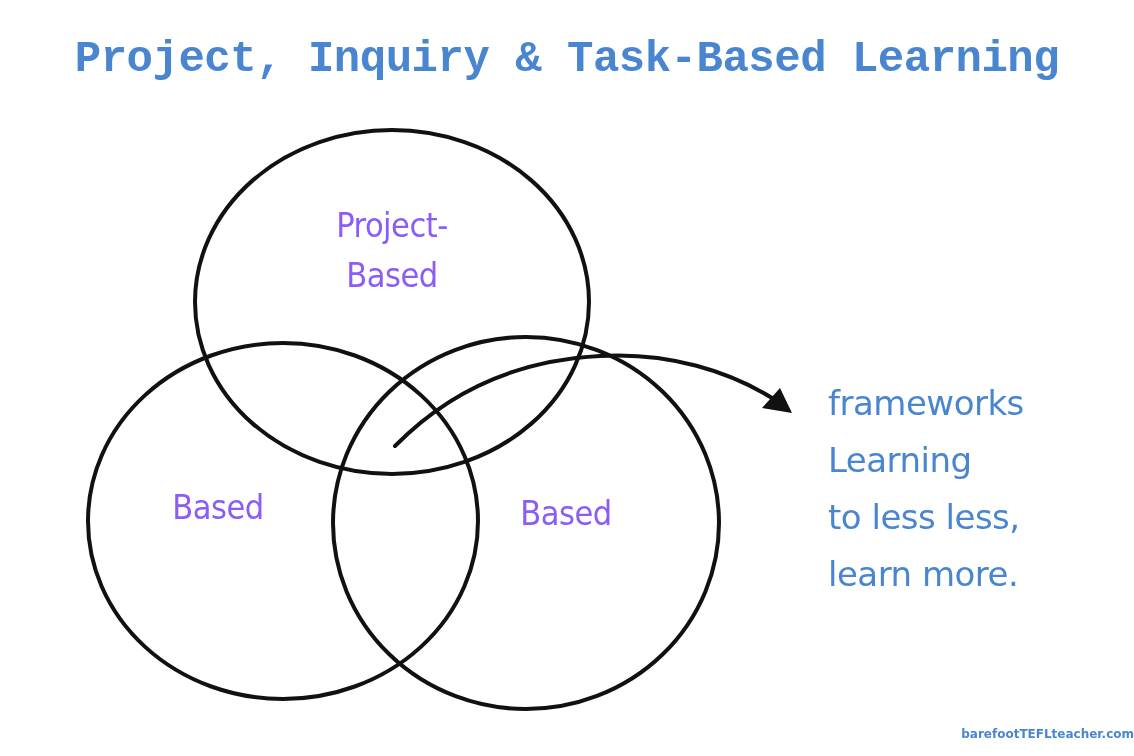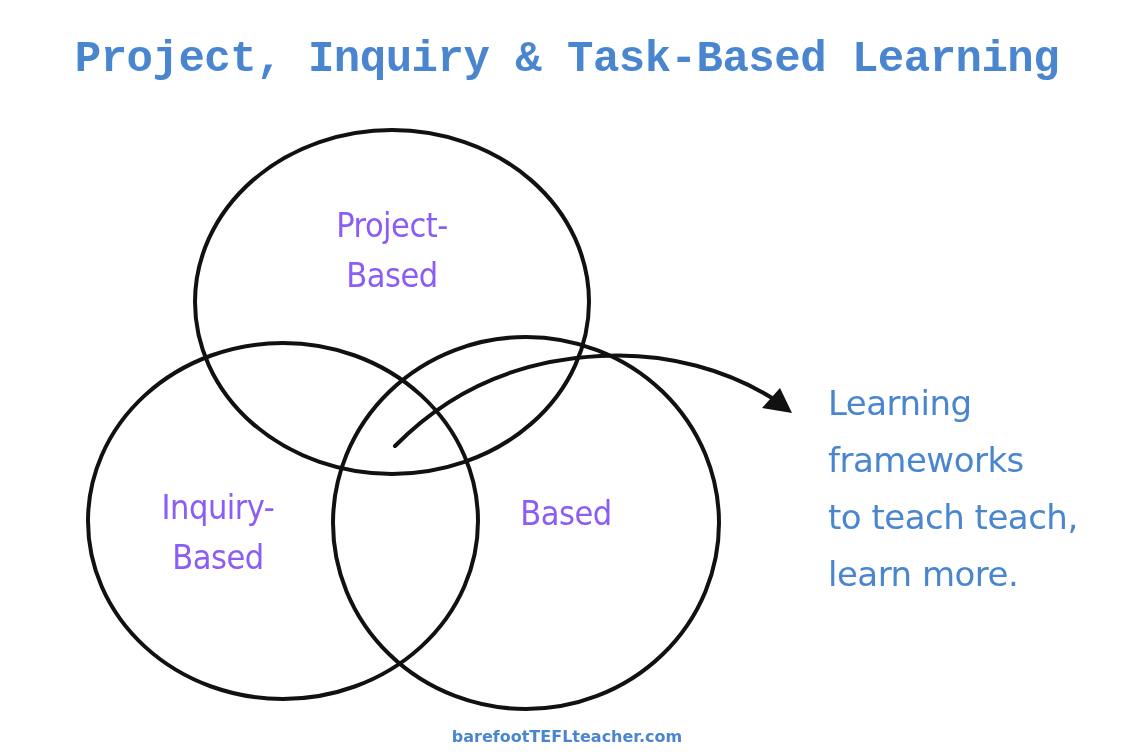--- a/index.html
+++ b/index.html
@@ -16,22 +16,22 @@
     color: #8b5cf6; font-stretch: condensed; letter-spacing: -0.5px;
   }
   .label span { display: block; }
   .side-note {
     position: absolute; left: 828px; top: 375px;
     font-family: "DejaVu Sans", sans-serif; font-size: 34px; line-height: 57px;
     color: #4a86cf; letter-spacing: -0.5px;
   }
   .side-note span { display: block; }
   .footer {
-    position: absolute; left: 0; top: 727px; width: 1134px; text-align: center;
-    font-family: "DejaVu Sans", sans-serif; font-weight: bold; font-size: 16px;
+    position: absolute; left: 0; top: 727px; width: 1134px; text-align: right;
+    font-family: "DejaVu Sans", sans-serif; font-weight: bold; font-size: 12px;
     color: #4a86cf;
   }
 </style>
 </head>
 <body>
 
 <div class="title">Project, Inquiry &amp; Task-Based Learning</div>
 
 <svg class="venn" width="1134" height="756" viewBox="0 0 1134 756">
   <g fill="none" stroke="#111" stroke-width="4" stroke-linecap="round">
@@ -42,28 +42,27 @@
   </g>
   <polygon points="762,408 780,388 792,413" fill="#111"></polygon>
 </svg>
 
 <div class="label" style="left:292px; top:200px; width:200px;">
   <span>Project-</span>
   <span>Based</span>
 </div>
 
 <div class="label" style="left:118px; top:482px; width:200px;">
-  <span>Inquiry-</span>
   <span>Based</span>
 </div>
 
 <div class="label" style="left:466px; top:488px; width:200px;">
   <span>Based</span>
 </div>
 
 <div class="side-note">
+  <span>frameworks</span>
   <span>Learning</span>
-  <span>frameworks</span>
-  <span>to teach teach,</span>
+  <span>to less less,</span>
   <span>learn more.</span>
 </div>
 
 <div class="footer">barefootTEFLteacher.com</div>
 
 </body></html>

